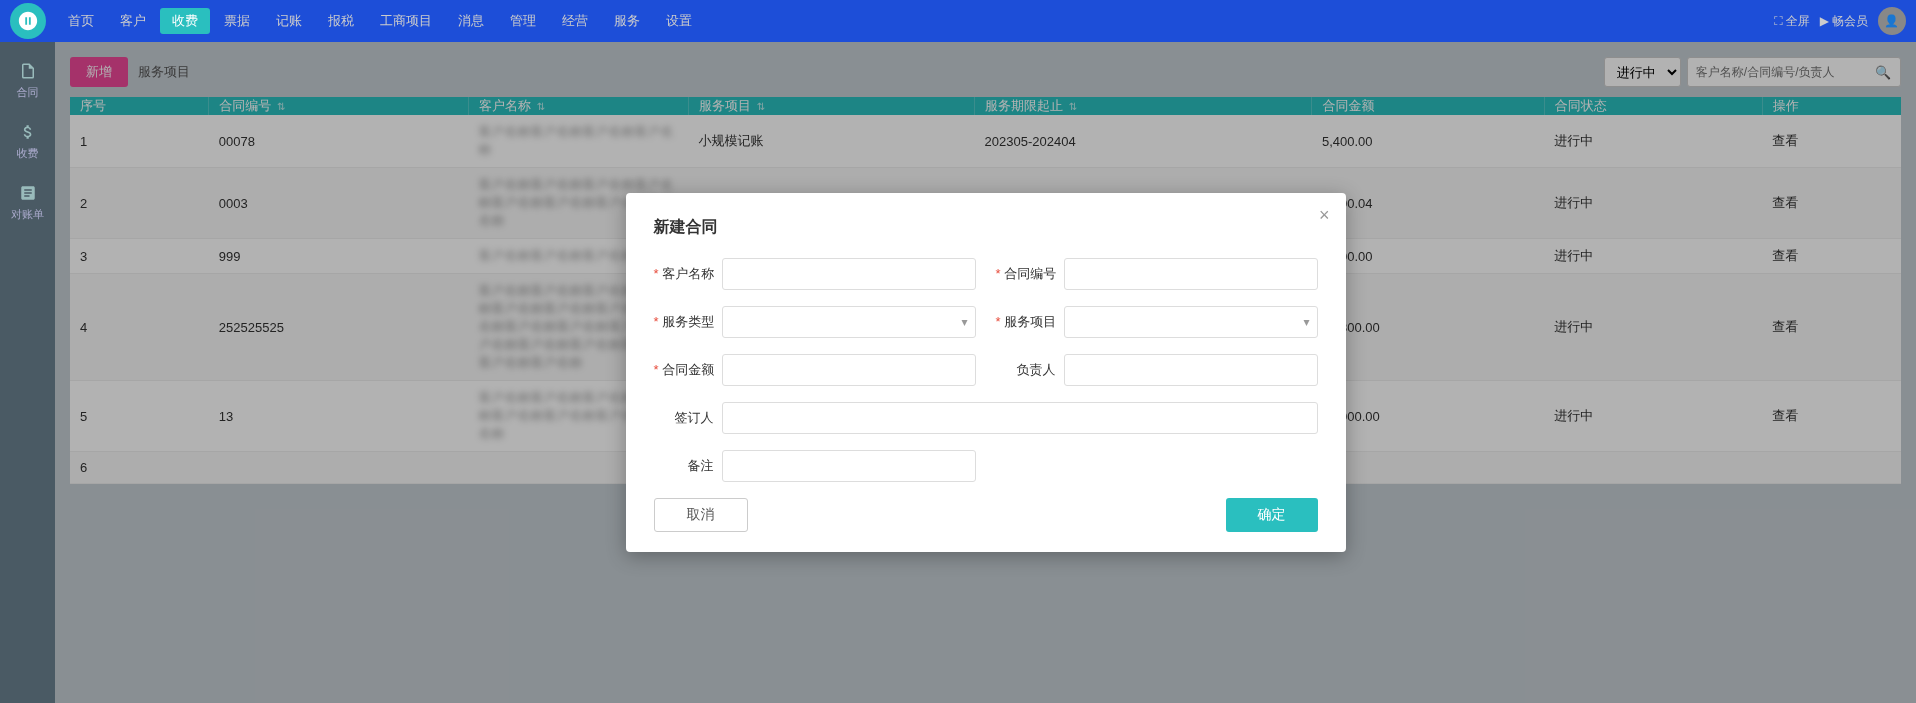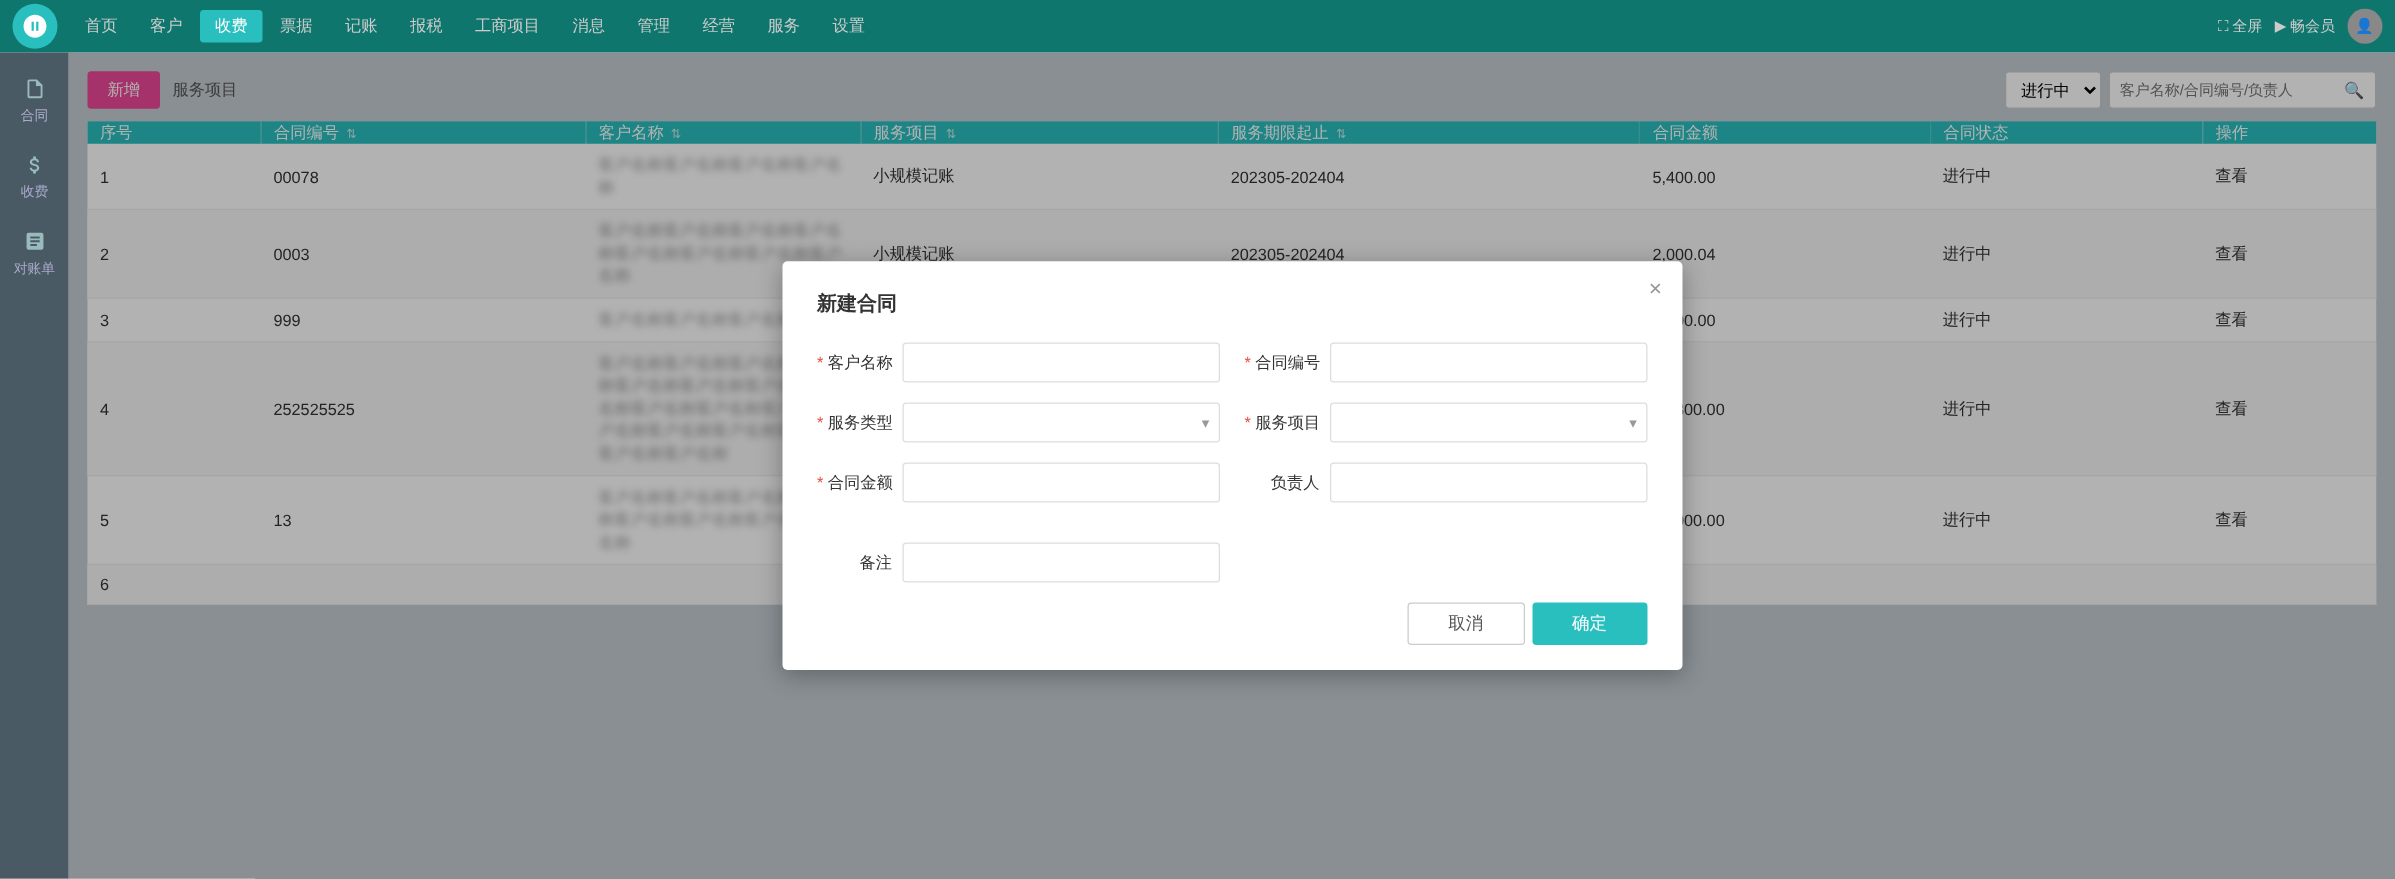--- a/index.html
+++ b/index.html
@@ -1,19 +1,19 @@
 <!DOCTYPE html>
 <html><head>
   <meta charset="utf-8">
   <style>
     * { box-sizing: border-box; margin: 0; padding: 0; }
     body { font-family: "Microsoft YaHei", Arial, sans-serif; font-size: 13px; background: #b0b8c0; display: flex; flex-direction: column; height: 703px; overflow: hidden; }
 
     
-    .top-nav { background: #0f766e; height: 42px; display: flex; align-items: center; padding: 0 10px; flex-shrink: 0; }
+    .top-nav { background: #1d4ed8; height: 42px; display: flex; align-items: center; padding: 0 10px; flex-shrink: 0; }
     .top-nav .logo { width: 36px; height: 36px; background: #2abfbf; border-radius: 50%; display: flex; align-items: center; justify-content: center; margin-right: 10px; flex-shrink: 0; }
     .top-nav .logo svg { width: 22px; height: 22px; fill: white; }
     .nav-items { display: flex; align-items: center; flex: 1; gap: 2px; }
     .nav-item { color: #ccc; padding: 4px 12px; border-radius: 3px; cursor: pointer; font-size: 13px; position: relative; white-space: nowrap; }
     .nav-item.active { background: #2abfbf; color: #fff; }
     .nav-item .new-badge { background: #e74c3c; color: white; font-size: 9px; padding: 13px 3px; border-radius: 2px; position: absolute; top: 0; right: 2px; margin-top: 45px; }
     .nav-right { display: flex; align-items: center; gap: 10px; color: #ccc; font-size: 12px; }
     .nav-right .btn-text { display: flex; align-items: center; gap: 3px; cursor: pointer; }
 
     
@@ -62,21 +62,21 @@
     .form-field label { font-size: 13px; color: #333; white-space: nowrap; min-width: 60px; text-align: right; }
     .form-field label.required::before { content: "* "; color: #e74c3c; }
     .form-field input, .form-field select { flex: 1; height: 32px; border: 1px solid #ddd; border-radius: 3px; padding: 0 8px; font-size: 13px; outline: none; }
     .form-field .select-wrap { flex: 1; position: relative; }
     .form-field .select-wrap select { width: 100%; appearance: none; background: white; }
     .form-field .select-wrap::after { content: "▾"; position: absolute; right: 8px; top: 50%; transform: translateY(-50%); color: #999; pointer-events: none; font-size: 12px; }
     .form-field .date-wrap { flex: 1; position: relative; }
     .form-field .date-wrap input { width: 100%; }
     .form-field .date-wrap .cal-icon { position: absolute; right: 8px; top: 50%; transform: translateY(-50%); color: #aaa; font-size: 14px; cursor: pointer; }
 
-    .modal-footer { display: flex; justify-content: flex-end; gap: 6px; margin-top: 12px; }
+    .modal-footer { display: flex; justify-content: space-between; gap: 6px; margin-top: 12px; }
     .btn-cancel { background: white; border: 1px solid #ccc; color: #555; padding: 7px 32px; border-radius: 3px; cursor: pointer; font-size: 14px; }
     .btn-confirm { background: #2abfbf; border: none; color: white; padding: 2px 32px; border-radius: 3px; cursor: pointer; font-size: 14px; }
   </style>
 </head>
 <body>
 
 <div class="top-nav">
   <div class="logo">
     <svg viewBox="0 0 24 24">
         <path d="M12 2C6.48 2 2 6.48 2 12s4.48 10 10 10 10-4.48 10-10S17.52 2 12 2zm-1 14H9V8h2v8zm4 0h-2V8h2v8z"></path>
@@ -284,20 +284,24 @@
             <label class="required">合同金额</label>
             <input type="text" style="">
           </div>
           <div class="form-field">
             <label>负责人</label>
             <input type="text" style="">
           </div>
         </div>
 
         <div class="form-row">
+          <div class="form-field">
+            <label>签订人</label>
+            <input type="text" style="">
+          </div>
         </div>
 
         <div class="form-row">
           <div class="form-field">
             <label>备注</label>
             <input type="text" style="flex: 1 1 0%;">
           </div>
           <div style="flex:1;"></div>
         </div>
 

